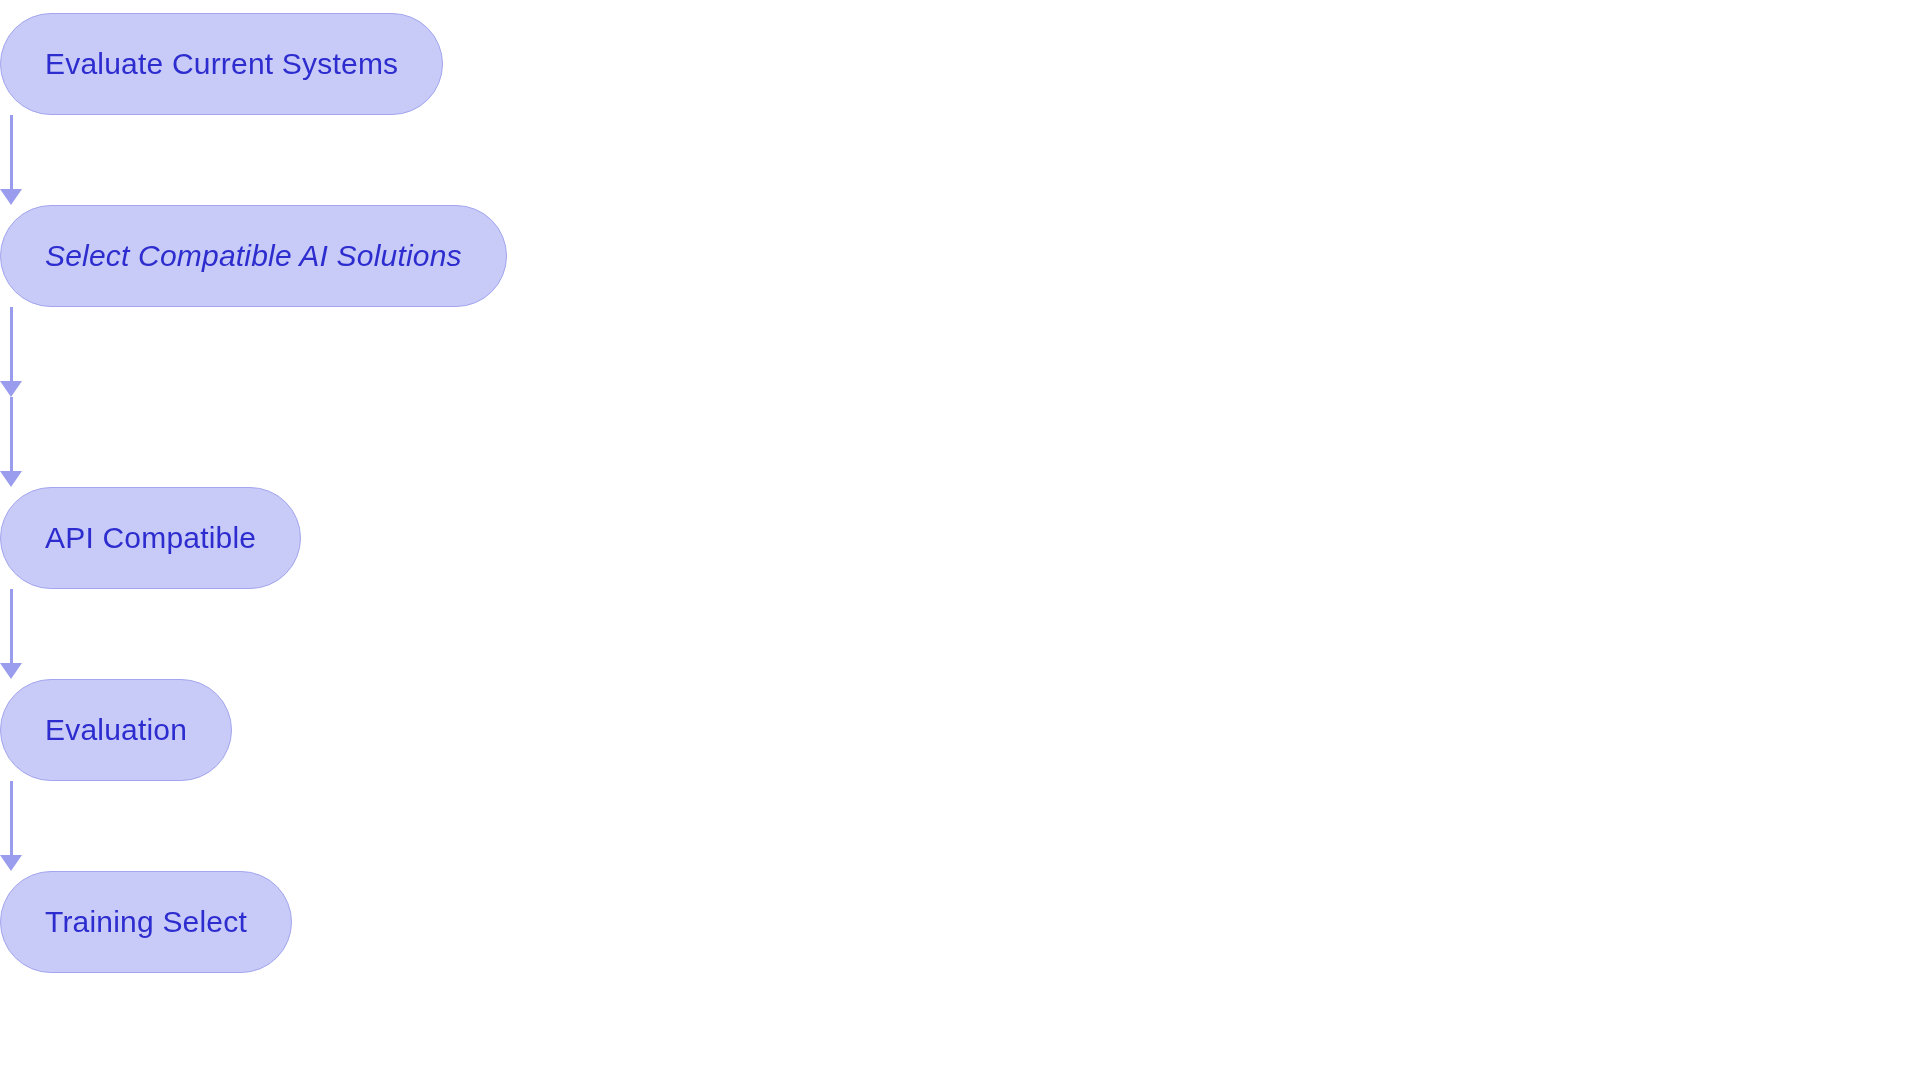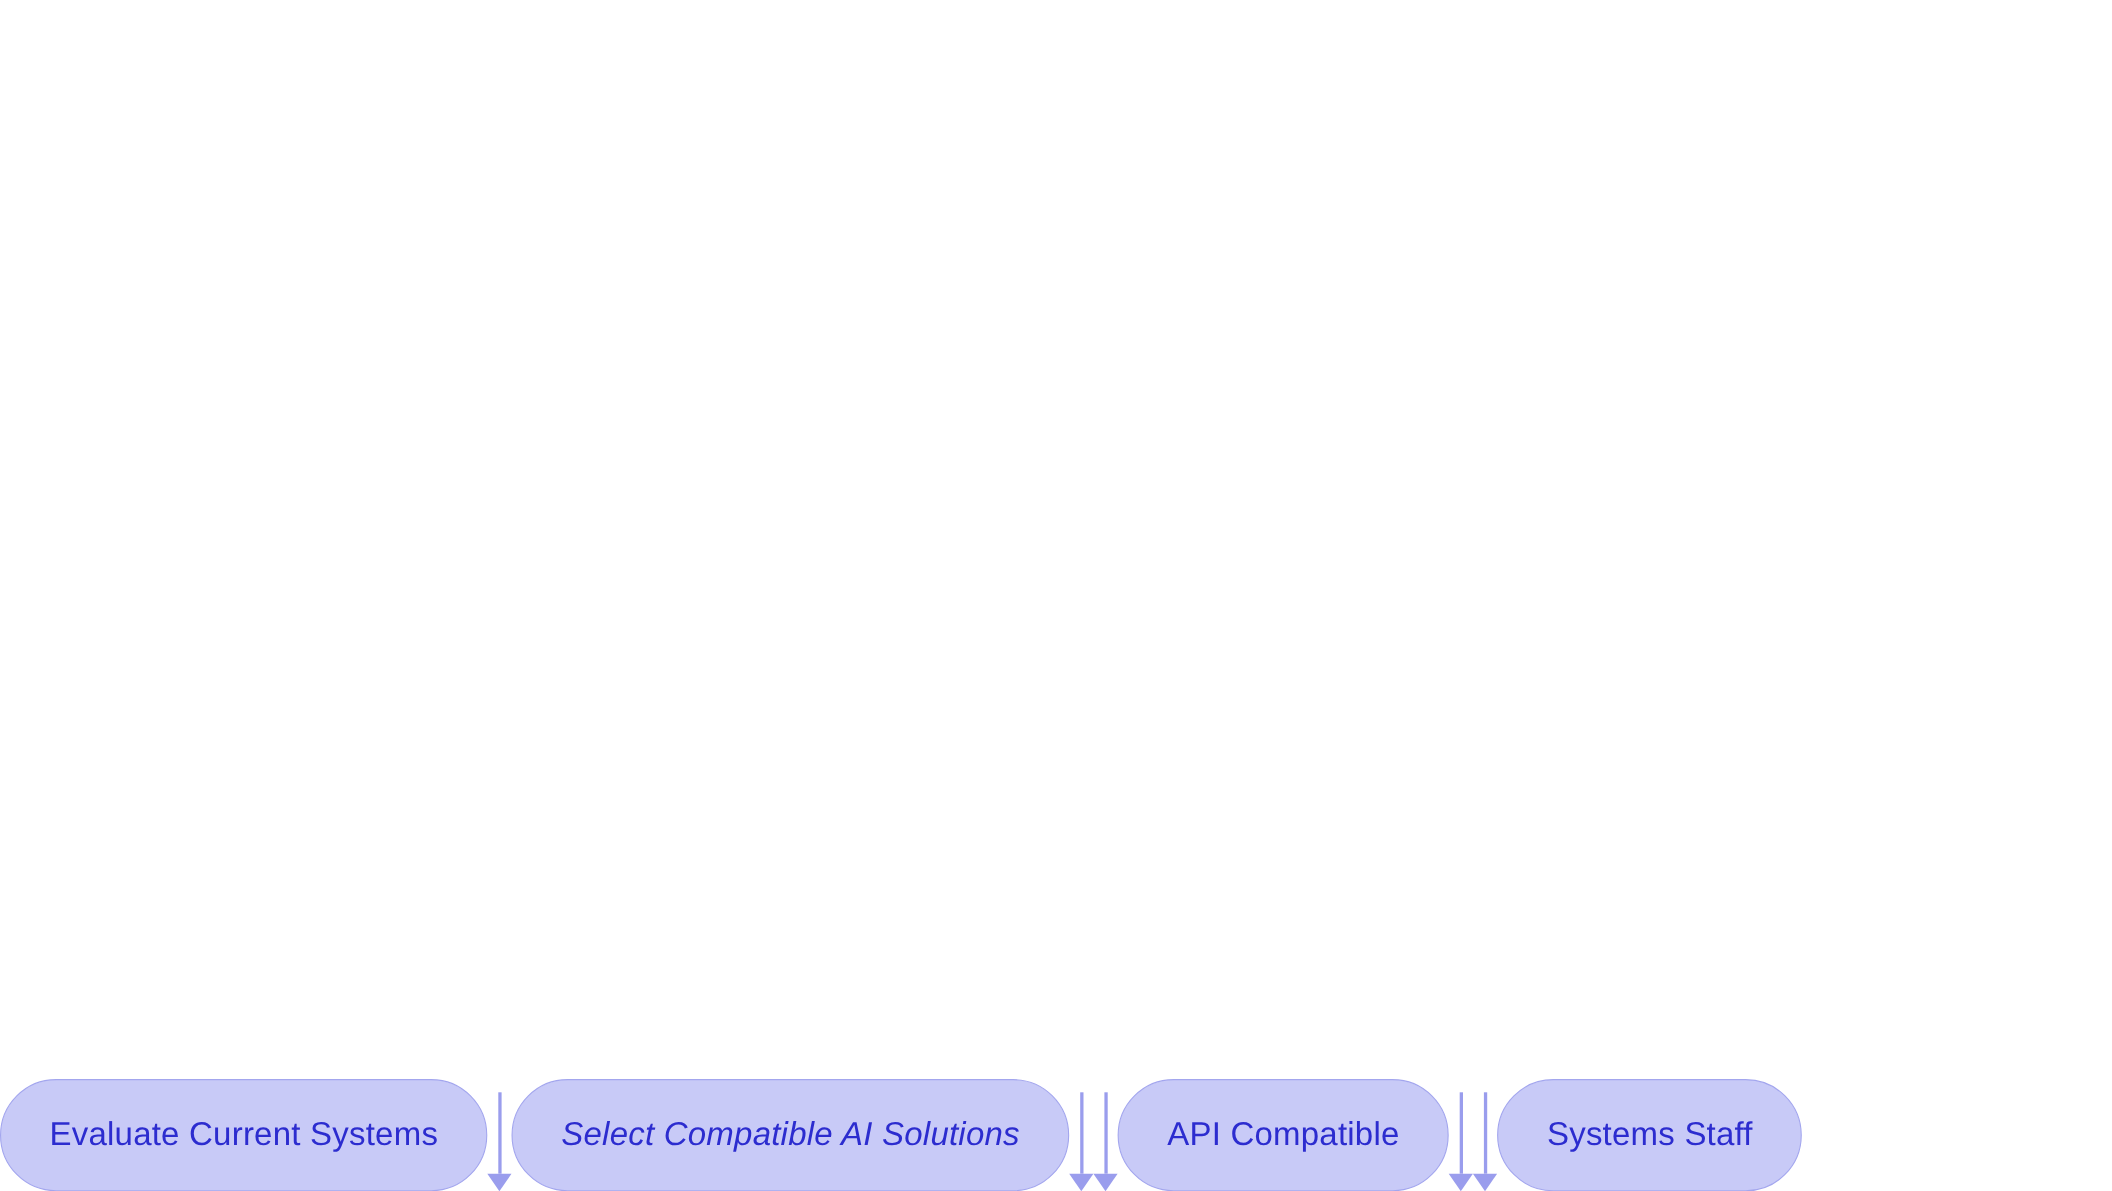--- a/index.html
+++ b/index.html
@@ -14,21 +14,22 @@
   body {
     font-family: "Liberation Sans", sans-serif;
   }
 
   #flowchart {
     position: relative;
     width: 1920px;
     height: 1083px;
     background: #ffffff;
     display: flex;
-    align-items: flex-end;
+    flex-direction: column;
+    align-items: flex-start;
   }
 
   .flow-step {
     display: flex;
     flex-direction: column;
     align-items: center;
   }
 
   .node {
     display: flex;
@@ -127,25 +128,30 @@
     <div class="node n3">
       <span class="node-label">API Compatible</span>
     </div>
   </div>
 
   <div class="connector conn c3">
     <div class="connector-line"></div>
     <div class="connector-head"></div>
   </div>
 
+  <div class="flow-step">
+    <div class="node n4">
+      <span class="node-label">Evaluation</span>
+    </div>
+  </div>
 
   <div class="connector conn c4">
     <div class="connector-line"></div>
     <div class="connector-head"></div>
   </div>
 
   <div class="flow-step">
     <div class="node n5">
-      <span class="node-label">Systems Staff</span>
+      <span class="node-label">Training Select</span>
     </div>
   </div>
 
 </div>
 
 </body></html>

